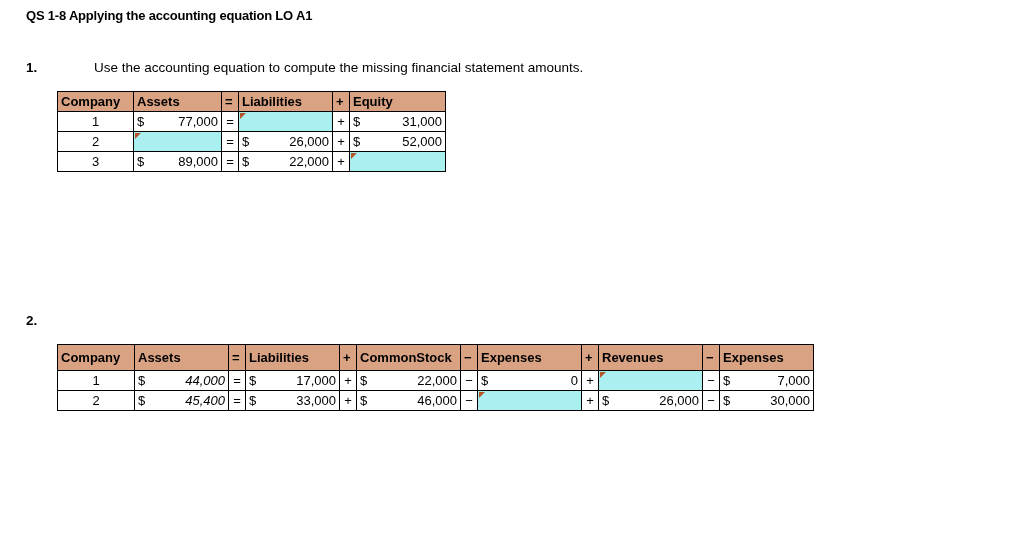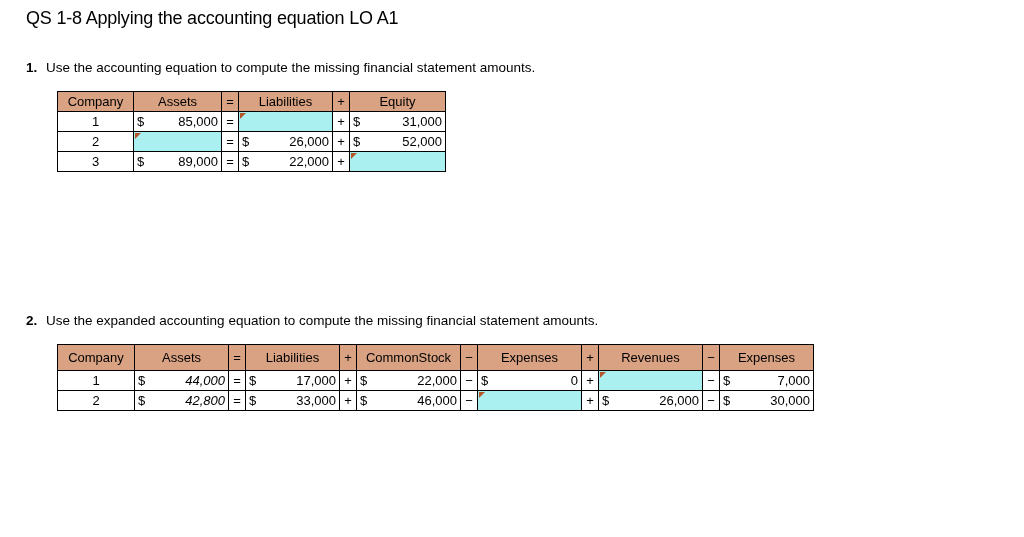--- a/index.html
+++ b/index.html
@@ -12,61 +12,62 @@
     background: #ffffff;
     font-family: "Liberation Sans", sans-serif;
     color: #000000;
     position: relative;
     overflow: hidden;
   }
   .page-title {
     position: absolute;
     left: 26px;
     top: 8px;
-    font-size: 18px;
-    font-weight: normal;
+    font-size: 13px;
+    font-weight: bold;
     letter-spacing: -0.2px;
   }
   .q-block {
     position: absolute;
     left: 26px;
   }
   .q-line {
     font-size: 13.5px;
     display: flex;
     align-items: baseline;
   }
   .q-num {
     font-weight: bold;
     width: 20px;
     flex: none;
   }
   .q-text {
     font-weight: normal;
+    margin-left: 48px;
   }
   table.acct {
     border-collapse: collapse;
     margin-top: 16px;
     margin-left: 31px;
     table-layout: fixed;
   }
   table.acct td, table.acct th {
     border: 1px solid #000000;
     font-size: 13px;
     height: 20px;
     padding: 0 3px;
     box-sizing: border-box;
     vertical-align: middle;
     font-weight: normal;
     background: #ffffff;
   }
   table.acct th {
     background: #d9a282;
-    font-weight: normal;
-    text-align: center;
+    font-weight: bold;
+    text-align: left;
   }
   .op {
     background: #d9a282 !important;
     font-weight: bold;
     text-align: center;
     width: 17px;
   }
   .op-cell {
     text-align: center;
     width: 17px;
@@ -136,21 +137,21 @@
         <th class="op">=</th>
         <th colspan="2" class="c-liab">Liabilities</th>
         <th class="op">+</th>
         <th colspan="2" class="c-eq">Equity</th>
       </tr>
     </thead>
     <tbody>
       <tr>
         <td class="co c-company">1</td>
         <td class="dollar c-assets-d">$</td>
-        <td class="amt c-assets-a">85,000</td>
+        <td class="amt c-assets-a">77,000</td>
         <td class="op-cell">=</td>
         <td class="dollar c-liab-d blank marker"></td>
         <td class="amt c-liab-a blank"></td>
         <td class="op-cell">+</td>
         <td class="dollar c-eq-d">$</td>
         <td class="amt c-eq-a">31,000</td>
       </tr>
       <tr>
         <td class="co c-company">2</td>
         <td class="dollar c-assets-d blank marker"></td>
@@ -173,21 +174,20 @@
         <td class="dollar c-eq-d blank marker"></td>
         <td class="amt c-eq-a blank"></td>
       </tr>
     </tbody>
   </table>
 </div>
 
 <div class="q-block" style="top: 313px;">
   <div class="q-line">
     <span class="q-num">2.</span>
-    <span class="q-text">Use the expanded accounting equation to compute the missing financial statement amounts.</span>
   </div>
 
   <table class="acct t2">
     <thead>
       <tr>
         <th class="c-company" style="height:26px;">Company</th>
         <th colspan="2">Assets</th>
         <th class="op">=</th>
         <th colspan="2">Liabilities</th>
         <th class="op">+</th>
@@ -217,21 +217,21 @@
         <td class="op-cell">+</td>
         <td class="dollar c-d blank marker"></td>
         <td class="amt c-rev-a blank"></td>
         <td class="op-cell">−</td>
         <td class="dollar c-d">$</td>
         <td class="amt c-exp-a">7,000</td>
       </tr>
       <tr>
         <td class="co c-company">2</td>
         <td class="dollar c-d">$</td>
-        <td class="amt c-assets-a">42,800</td>
+        <td class="amt c-assets-a">45,400</td>
         <td class="op-cell">=</td>
         <td class="dollar c-d">$</td>
         <td class="amt c-liab-a">33,000</td>
         <td class="op-cell">+</td>
         <td class="dollar c-d">$</td>
         <td class="amt c-cs-a">46,000</td>
         <td class="op-cell">−</td>
         <td class="dollar c-d blank marker"></td>
         <td class="amt c-div-a blank"></td>
         <td class="op-cell">+</td>

